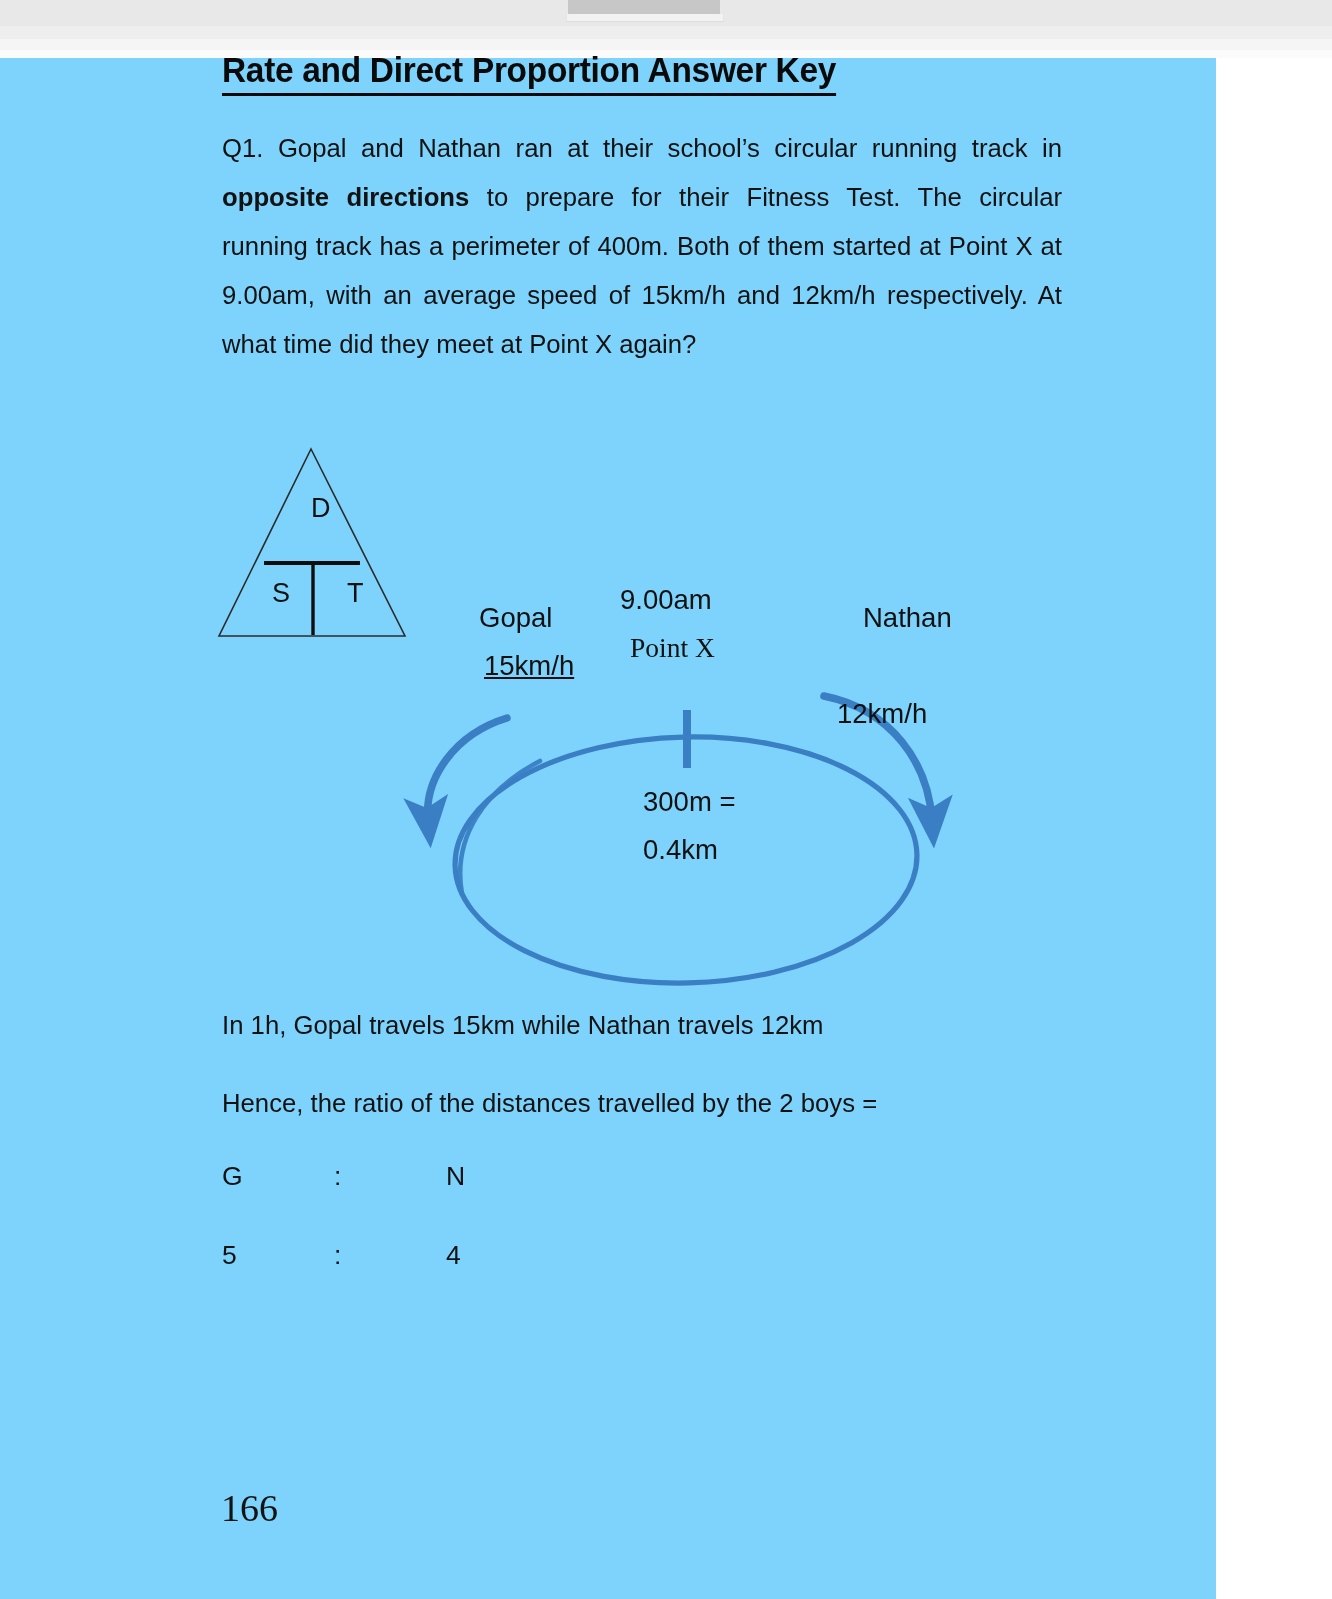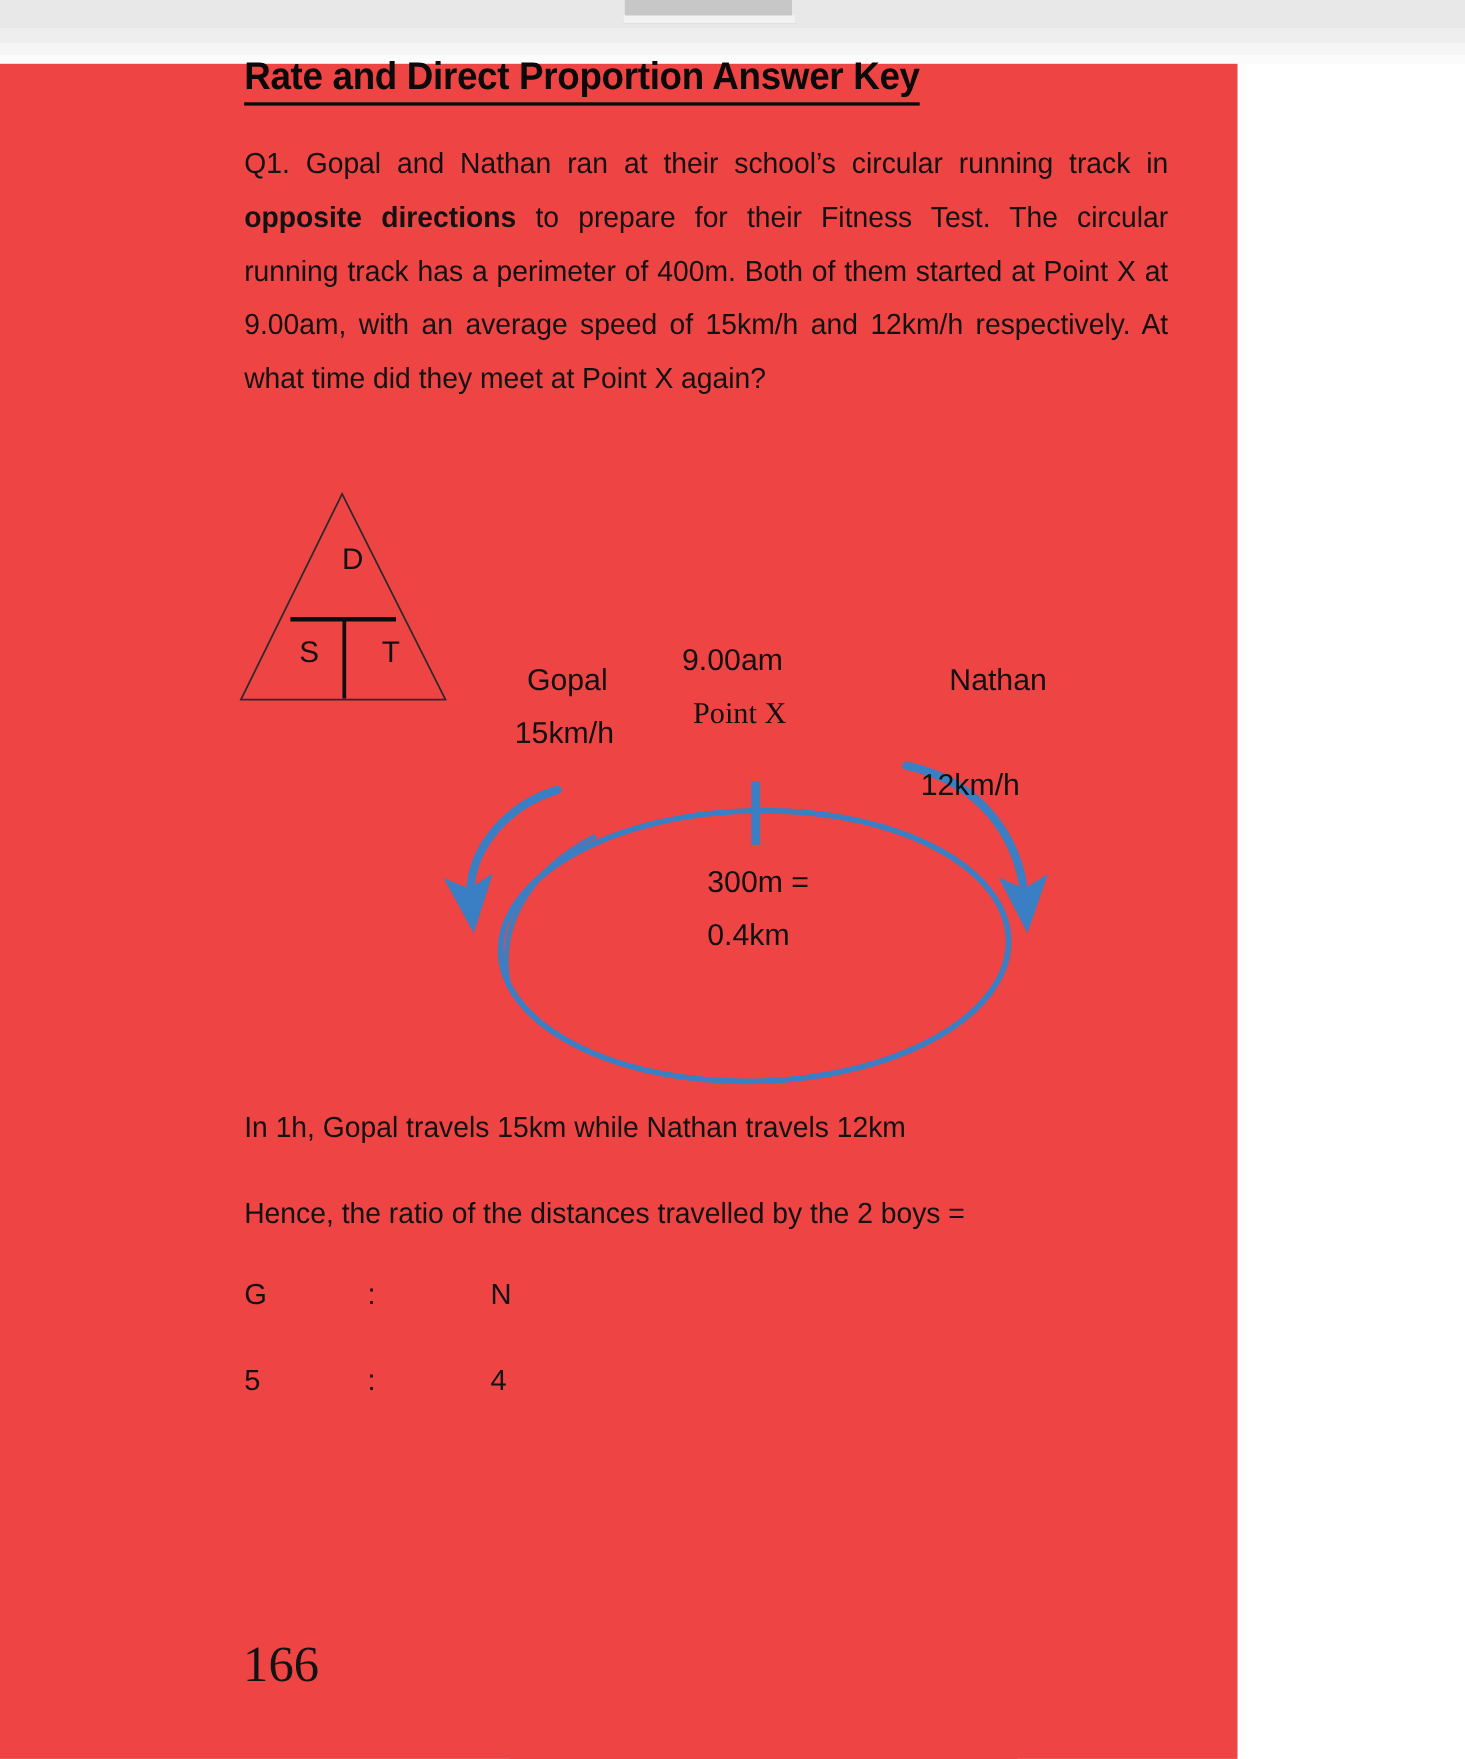--- a/index.html
+++ b/index.html
@@ -51,23 +51,23 @@
     border-bottom: 1px solid #dedede;
     border-left: 1px solid #e4e4e4;
     border-right: 1px solid #e4e4e4;
   }
 
   
   .page {
     position: absolute;
     left: 0;
     top: 58px;
-    width: 1125px;
+    width: 1216px;
     height: 1541px;
-    background: #ef4444;
+    background: #7dd3fc;
   }
 
   
   .doc-title {
     position: absolute;
     left: 222px;
     top: -10px;
     font-family: "Liberation Sans", sans-serif;
     font-size: 35px;
     font-weight: bold;
@@ -126,21 +126,21 @@
   }
   .track-label {
     position: absolute;
     font-family: "Liberation Sans", sans-serif;
     font-size: 27.5px;
     color: #111111;
     line-height: 47px;
     white-space: nowrap;
   }
   .lbl-gopal     { left: 79px;  top: 56px;  }
-  .lbl-gopal-spd { left: 68px;  top: 104px; }
+  .lbl-gopal-spd { left: 84px;  top: 104px; text-decoration: underline; }
   .lbl-time      { left: 220px; top: 38px;  }
   .lbl-pointx    { left: 230px; top: 86px; font-family: Liberation Serif, serif;  }
   .lbl-nathan    { left: 435px; top: 56px; margin-left: 28px;  }
   .lbl-nathan-spd{ left: 437px; top: 104px; margin-top: 48px; }
   .lbl-dist-1    { left: 243px; top: 240px; }
   .lbl-dist-2    { left: 243px; top: 288px; }
 
   
   .work-line {
     position: absolute;
@@ -172,21 +172,21 @@
   }
   .rt-left  { width: 112px; }
   .rt-colon { width: 112px; }
   .rt-right { width: 160px; }
 
   .page-number {
     position: absolute;
     left: 221px;
     top: 1428px;
     font-family: "Liberation Serif", serif;
-    font-size: 46px;
+    font-size: 38px;
     color: #131313;
   }
 </style>
 </head>
 <body>
 
 <div id="screen">
 
   <div class="chrome-band chrome-1">
     <div class="chrome-pill"></div>

